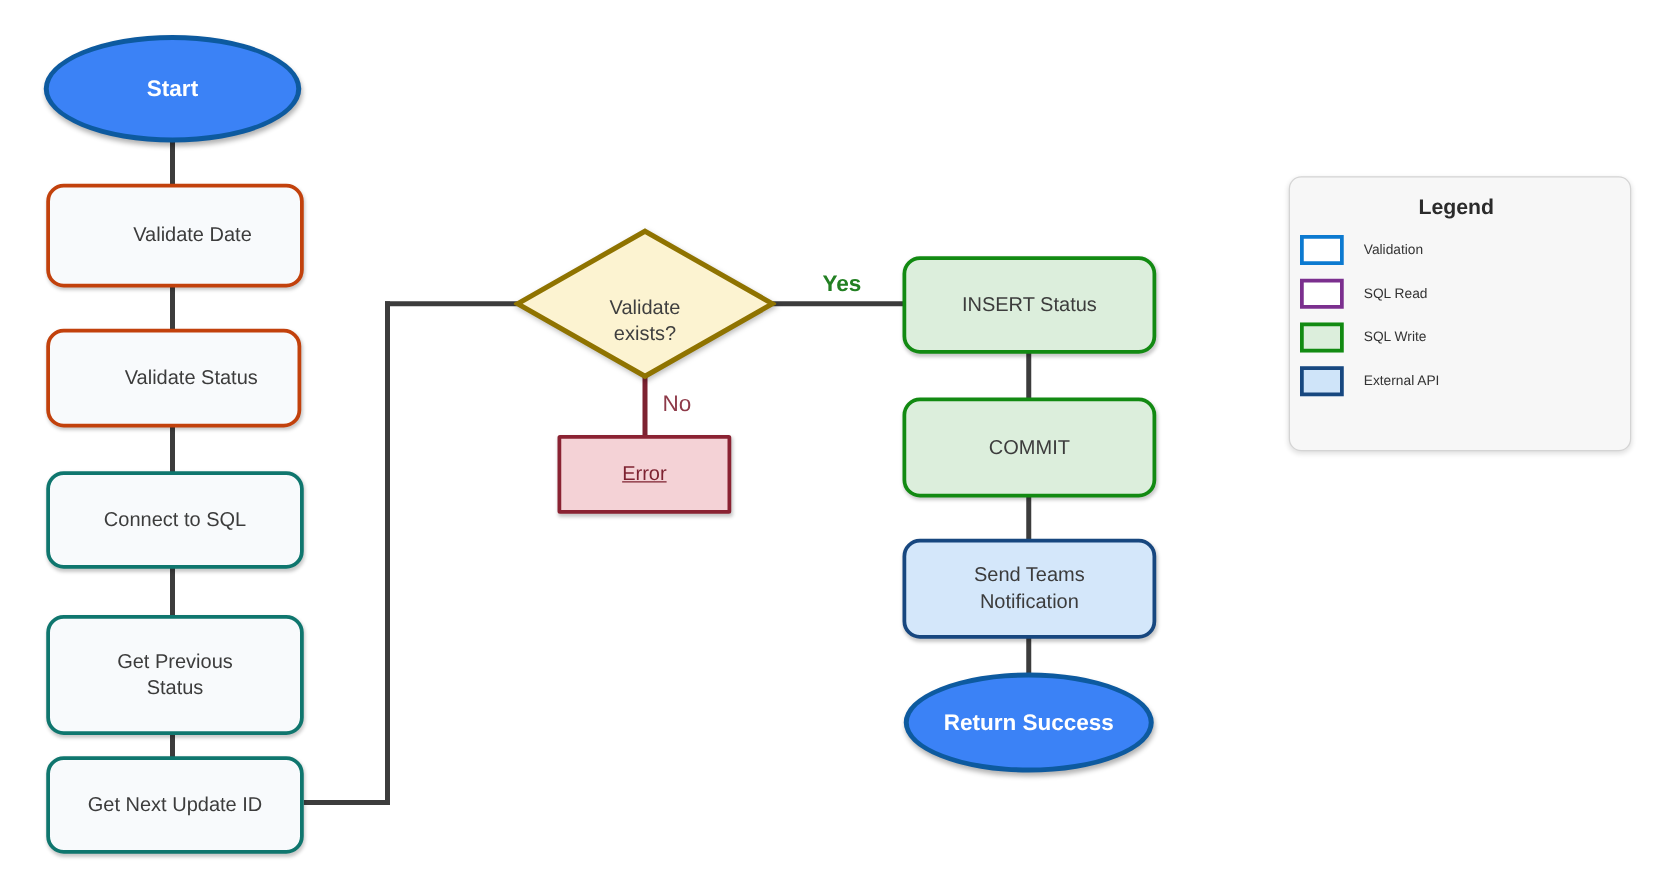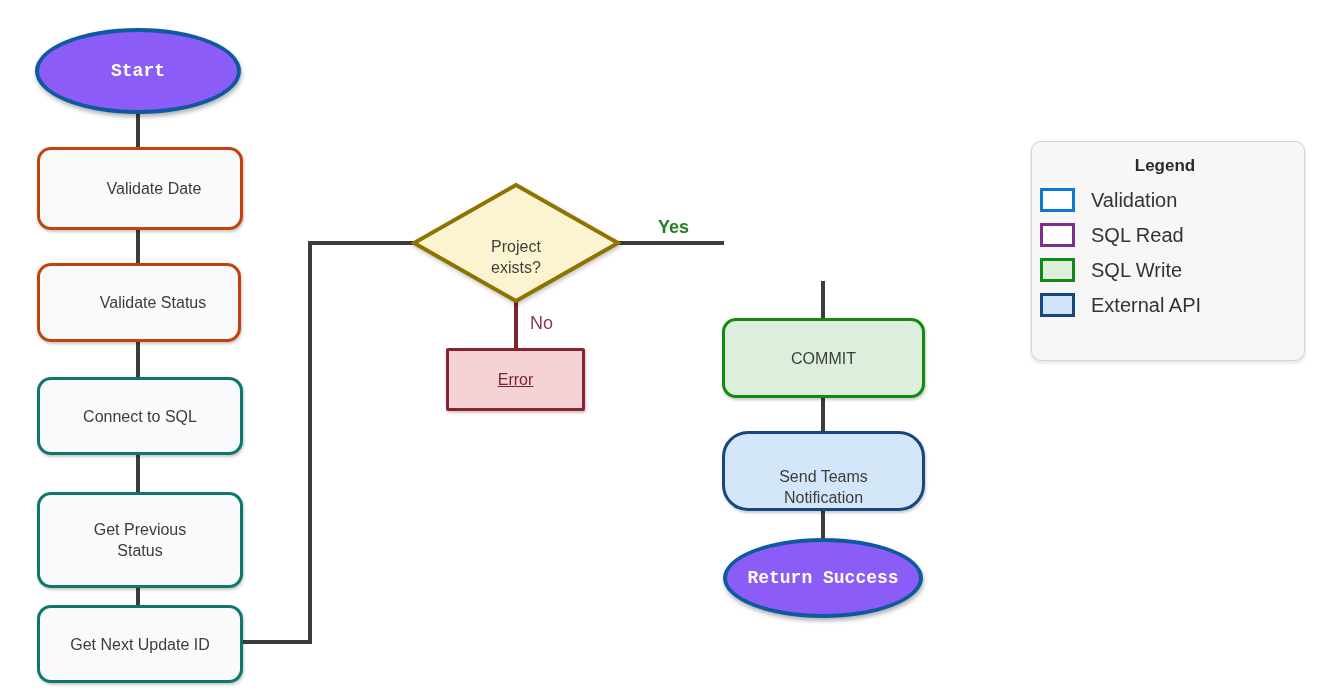--- a/index.html
+++ b/index.html
@@ -7,25 +7,25 @@
   .canvas{position:relative;width:1330px;height:700px;background:#ffffff;overflow:hidden;}
 
   
   .node{position:absolute;display:flex;align-items:center;justify-content:center;
         text-align:center;box-sizing:border-box;color:#3c3c3c;font-size:16px;line-height:21px;}
   .box{border-radius:14px;background:#f8fafc;box-shadow:1px 2px 3px rgba(0,0,0,0.22);}
   .validation{border:3px solid #c2410c;padding-left:28px;}
   .sql-read{border:3px solid #0f766e;}
   .sql-write{border:3.5px solid #128a12;background:#dceedc;border-radius:14px;
              box-shadow:1px 2px 3px rgba(0,0,0,0.22);}
-  .external-api{border:3.5px solid #17477f;background:#d4e7fa;border-radius:26px;
-             box-shadow:1px 2px 3px rgba(0,0,0,0.22);align-items:flex-end;}
-  .terminal{background:#8b5cf6;border:4px solid #0d5a9f;border-radius:50%;
+  .external-api{border:3.5px solid #17477f;background:#d4e7fa;border-radius:14px;
+             box-shadow:1px 2px 3px rgba(0,0,0,0.22);}
+  .terminal{background:#3b82f6;border:4px solid #0d5a9f;border-radius:50%;
             color:#ffffff;font-weight:bold;font-size:18px;
-            box-shadow:1px 3px 4px rgba(0,0,0,0.3);font-family:Liberation Mono, monospace;}
+            box-shadow:1px 3px 4px rgba(0,0,0,0.3);}
   .error-box{background:#f4d2d6;border:3px solid #8a2232;border-radius:2px;
              color:#7d2231;box-shadow:1px 2px 3px rgba(0,0,0,0.22);text-decoration:underline;}
   .lbl{display:inline-block;}
   .w120{max-width:125px;}
   .w70{max-width:72px;}
 
   
   .decision-wrap{position:absolute;left:411px;top:182px;width:210px;height:122px;}
   .decision-wrap svg{position:absolute;left:0;top:0;filter:drop-shadow(1px 2px 2px rgba(0,0,0,0.25));}
   .decision-label{position:absolute;left:0;top:14px;width:210px;height:122px;
@@ -46,21 +46,21 @@
           box-sizing:border-box;background:#f7f7f7;border:1.5px solid #d4d4d4;
           border-radius:10px;box-shadow:0 2px 4px rgba(0,0,0,0.12);padding:14px 0 0 8px;}
   .legend-title{text-align:center;font-weight:bold;font-size:17px;color:#2b2b2b;
           margin-bottom:12px;margin-right:14px;}
   .legend-row{display:flex;align-items:center;margin-bottom:11px;}
   .swatch{width:35px;height:24px;box-sizing:border-box;margin-right:16px;background:#ffffff;}
   .sw-validation{border:3.5px solid #0c7ad0;}
   .sw-sql-read{border:3.5px solid #7b2f8e;}
   .sw-sql-write{border:3.5px solid #128a12;background:#dceedc;}
   .sw-external-api{border:3.5px solid #17477f;background:#cfe4f9;}
-  .legend-label{font-size:20px;color:#333333;}
+  .legend-label{font-size:11px;color:#333333;}
 </style>
 </head>
 <body>
 
 <div class="canvas">
 
   <div class="edge" style="left:136px;top:112px;width:4px;height:37px"></div>
   <div class="edge" style="left:136px;top:228px;width:4px;height:37px"></div>
   <div class="edge" style="left:136px;top:340px;width:4px;height:39px"></div>
   <div class="edge" style="left:136px;top:453px;width:4px;height:41px"></div>
@@ -102,28 +102,31 @@
 
   <div class="node box sql-read" style="left:37px;top:605px;width:206px;height:78px">
     <span class="lbl">Get Next Update ID</span>
   </div>
 
   <div class="decision-wrap">
     <svg width="210" height="122">
       <polygon points="105,3 207,61 105,119 3,61" fill="#fcf3d1" stroke="#8f7300" stroke-width="4"></polygon>
     </svg>
     <div class="decision-label">
-      <span class="lbl w70">Project exists?</span>
+      <span class="lbl w70">Validate exists?</span>
     </div>
   </div>
 
   <div class="node error-box" style="left:446px;top:348px;width:139px;height:63px">
     <span class="lbl">Error</span>
   </div>
 
+  <div class="node sql-write" style="left:722px;top:205px;width:203px;height:78px">
+    <span class="lbl">INSERT Status</span>
+  </div>
 
   <div class="node sql-write" style="left:722px;top:318px;width:203px;height:80px">
     <span class="lbl">COMMIT</span>
   </div>
 
   <div class="node external-api" style="left:722px;top:431px;width:203px;height:80px">
     <span class="lbl w120">Send Teams Notification</span>
   </div>
 
   <div class="node terminal" style="left:723px;top:538px;width:200px;height:80px">

